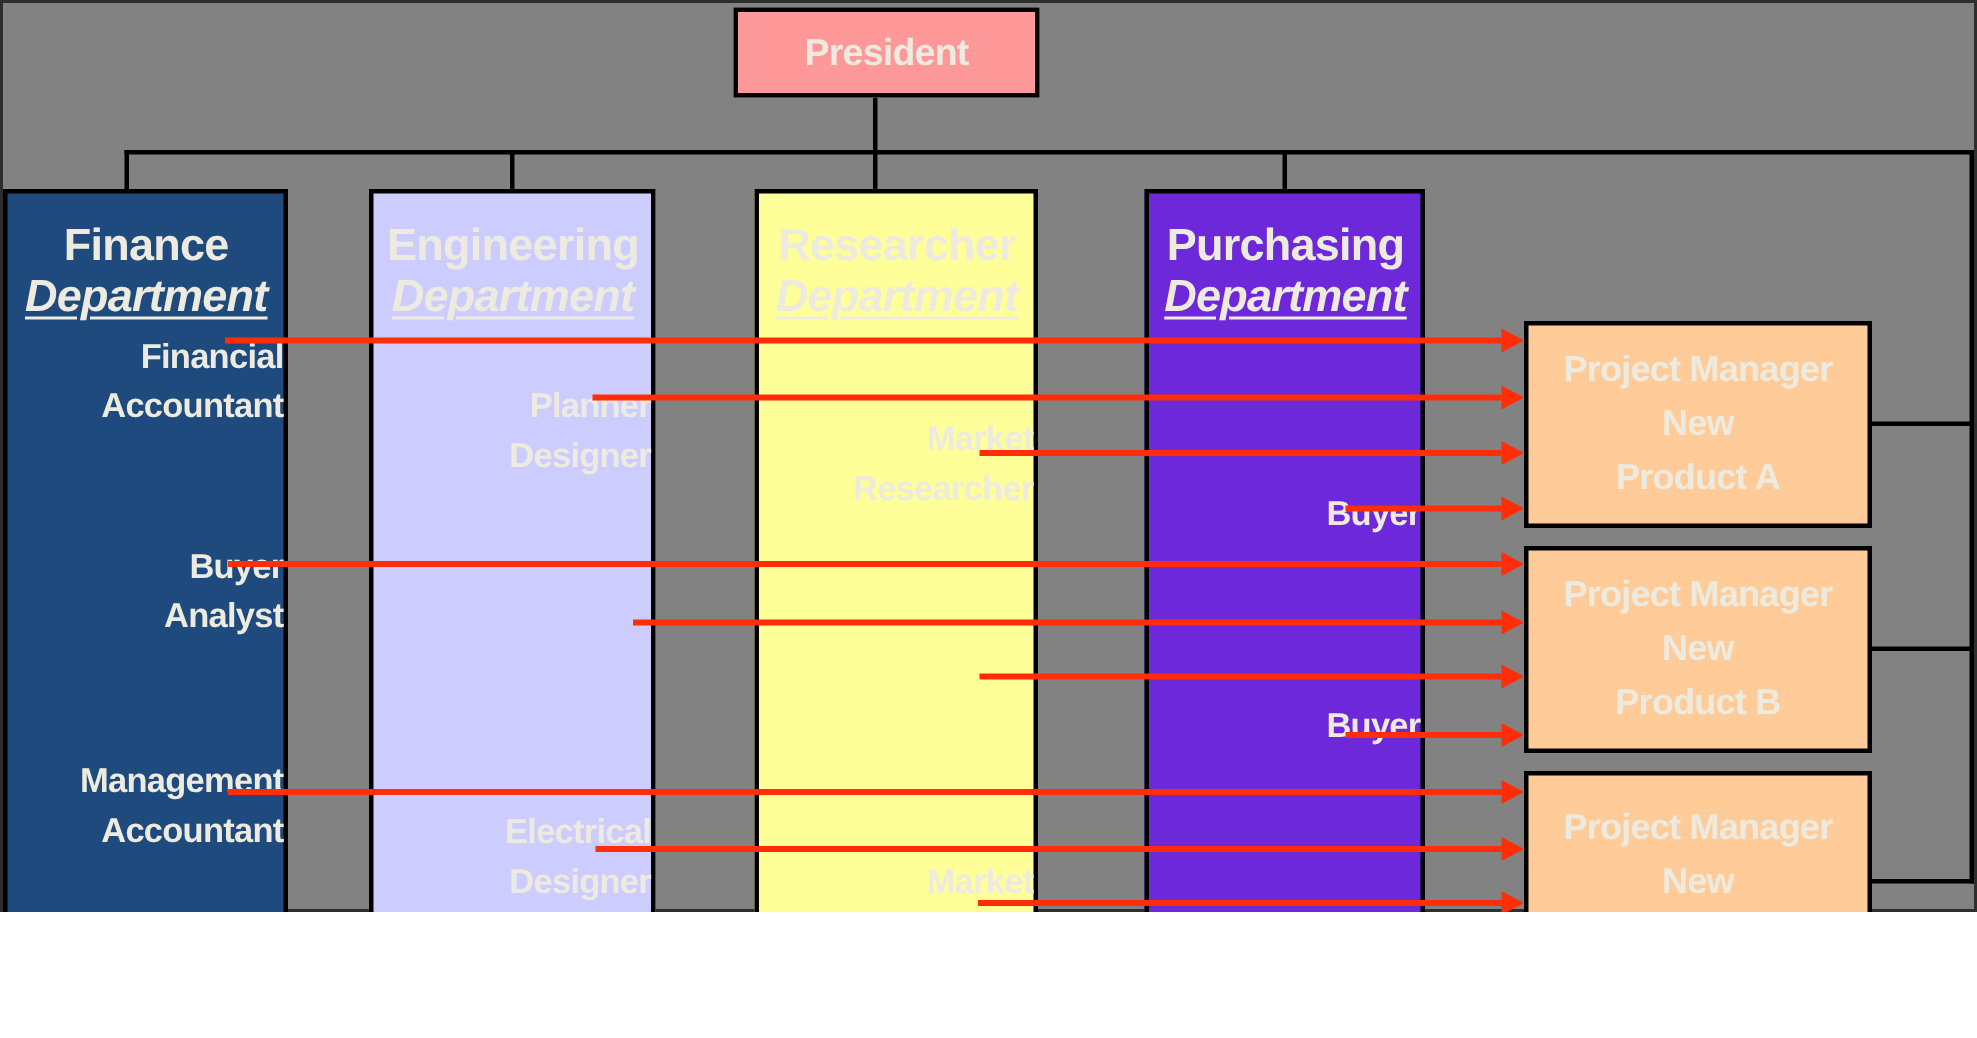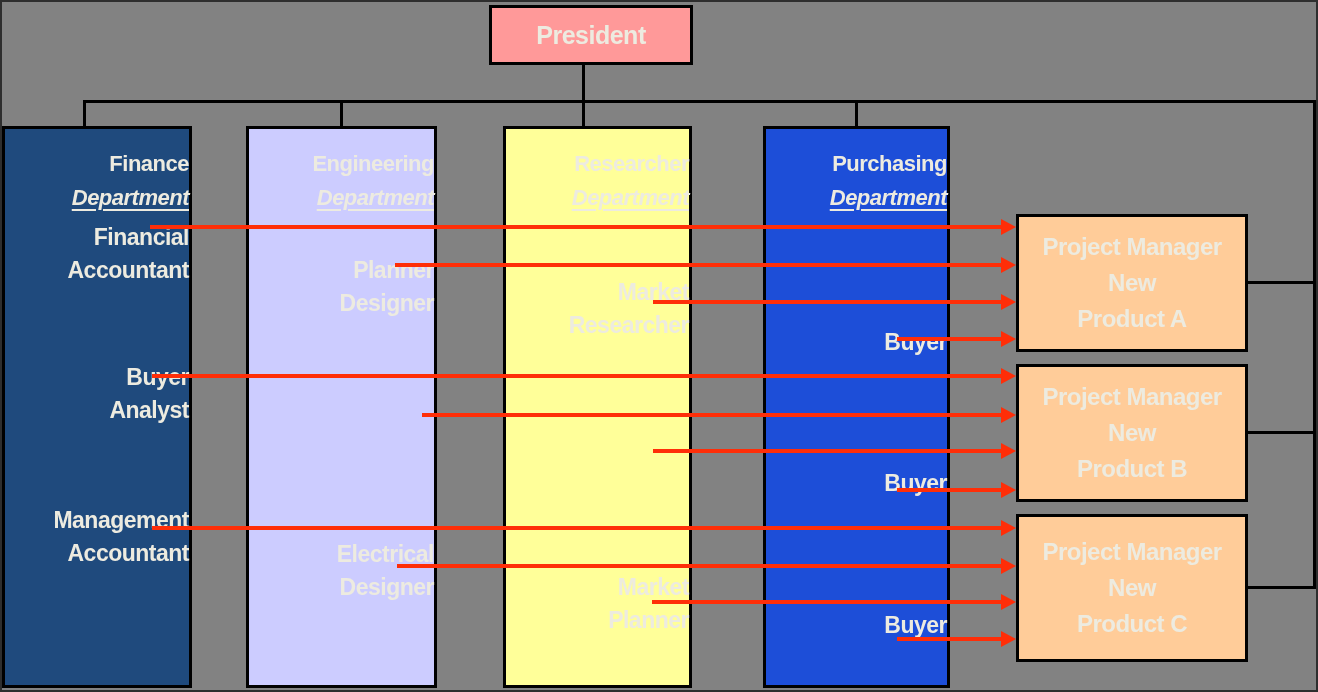--- a/index.html
+++ b/index.html
@@ -1,33 +1,33 @@
 <!DOCTYPE html>
 <html><head>
 <meta charset="utf-8">
 <style>
   html,body { margin:0; padding:0; background:#ffffff; }
   .canvas {
-    position:relative; width:1318px; height:692px;
+    position:relative; width:1318px; height:608px;
     background:#828282; overflow:hidden;
     box-shadow: inset 0 0 0 2px #2e2e2e;
     font-family:"Liberation Sans", sans-serif;
     font-weight:bold; letter-spacing:-0.5px;
     color:#EDEBE0;
   }
   .box { position:absolute; border:3px solid #000; box-sizing:border-box; }
   .president { left:489px; top:5px; width:204px; height:60px; background:#FF9999;
     display:flex; align-items:center; justify-content:center; font-size:25px; }
   .dept { top:126px; height:562px; }
   .dept-finance    { left:2px;   width:190px; background:#1F4A7D; }
   .dept-engineering{ left:246px; width:191px; background:#CCCCFF; }
   .dept-marketing  { left:503px; width:189px; background:#FFFF99; }
-  .dept-purchasing { left:763px; width:187px; background:#1d4ed8; }
-  .dept-title { position:absolute; top:18px; left:1px; right:0; text-align:right;
-    font-size:22px; line-height:34px; }
+  .dept-purchasing { left:763px; width:187px; background:#6d28d9; }
+  .dept-title { position:absolute; top:18px; left:1px; right:0; text-align:center;
+    font-size:30px; line-height:34px; }
   .u { text-decoration:underline; text-decoration-thickness:2px; text-underline-offset:4px;font-style:italic; }
   .role { position:absolute; left:0; right:0; text-align:right; white-space:pre-line;
     font-size:23px; line-height:33px; }
   .pm { left:1016px; width:232px; background:#FFCC99;
     display:flex; align-items:center; justify-content:center; text-align:center;
     white-space:pre-line; font-size:24px; line-height:36px; }
   .pm-a { top:214px; height:138px; }
   .pm-b { top:364px; height:138px; }
   .pm-c { top:514px; height:148px; }
   .line { position:absolute; background:#000; }

